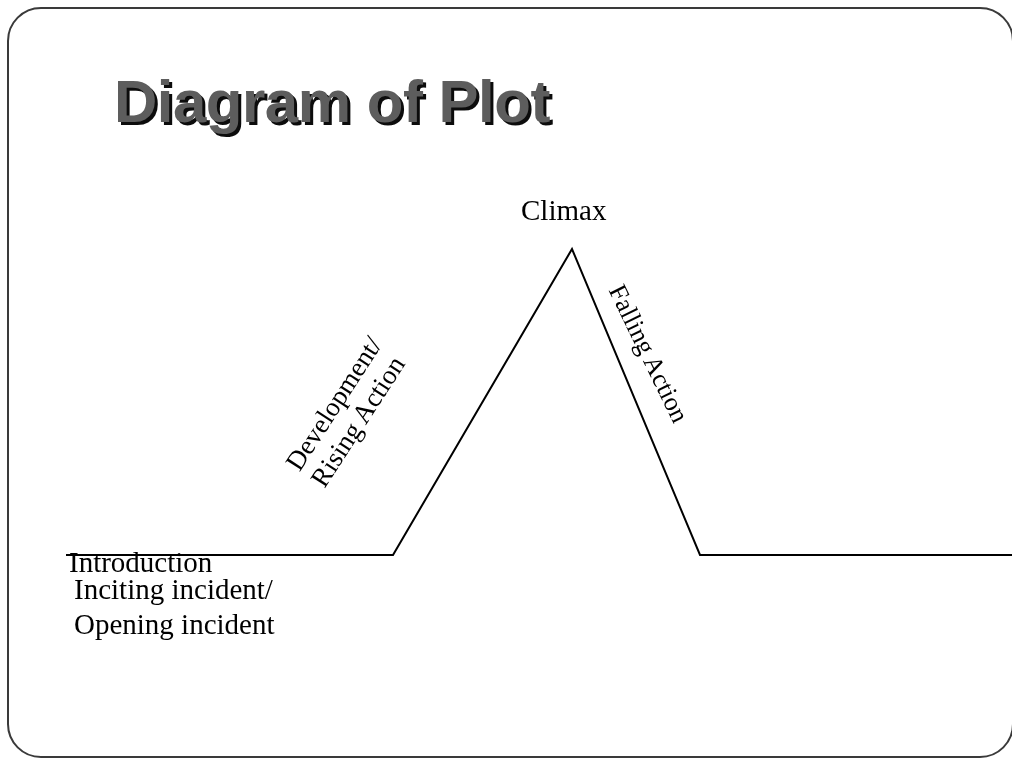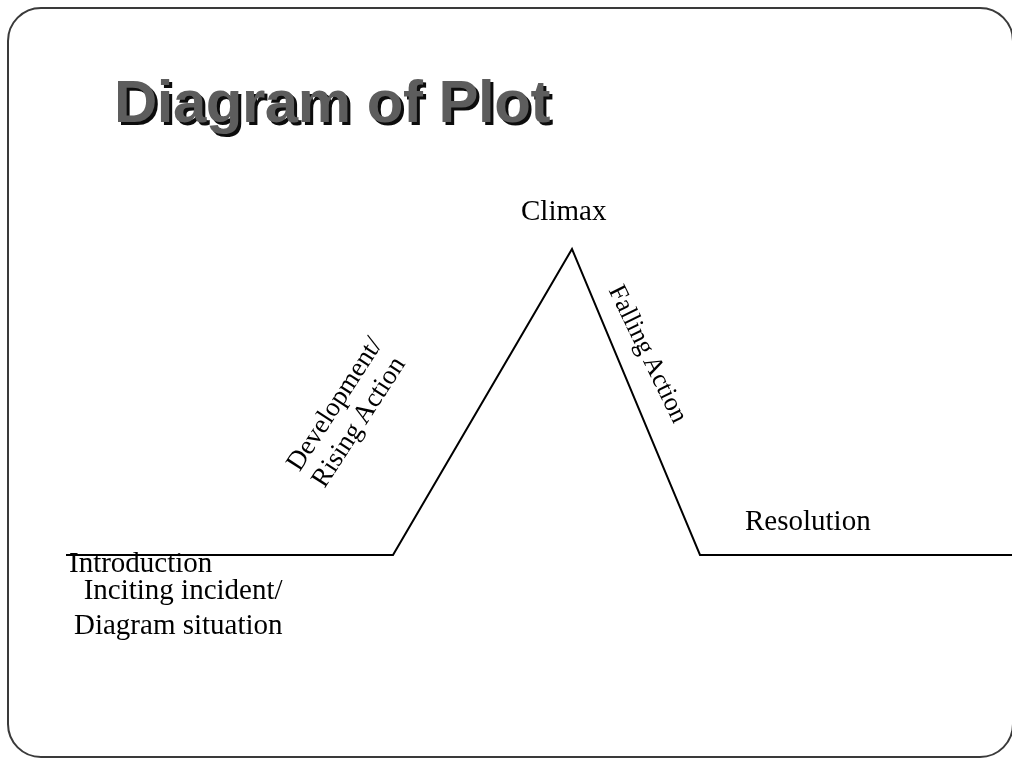--- a/index.html
+++ b/index.html
@@ -68,21 +68,20 @@
     margin-top: 44px;
   }
   #label-resolution {
     left: 745px;
     top: 504px;
   }
   #label-inciting {
     left: 74px;
     top: 572px;
     line-height: 1.22;
-    text-align: right;
   }
   .rot-label {
     position: absolute;
     color: #000000;
     font-family: "Liberation Serif", "DejaVu Serif", serif;
     font-size: 27px;
     line-height: 1.12;
     white-space: nowrap;
   }
   #label-rising {
@@ -117,20 +116,19 @@
 
   <div class="rot-label" id="label-rising">
     <span class="lbl-line">Development/</span>
     <span class="lbl-line">Rising Action</span>
   </div>
 
   <div class="rot-label" id="label-falling">Falling Action</div>
 
   <div class="dlabel" id="label-introduction">Introduction</div>
 
-  <div class="dlabel" id="label-resolution">Resolution</div>
 
   <div class="dlabel" id="label-inciting">
     <span class="lbl-line">Inciting incident/</span>
-    <span class="lbl-line">Diagram situation</span>
+    <span class="lbl-line">Opening incident</span>
   </div>
 
 </div>
 
 </body></html>

